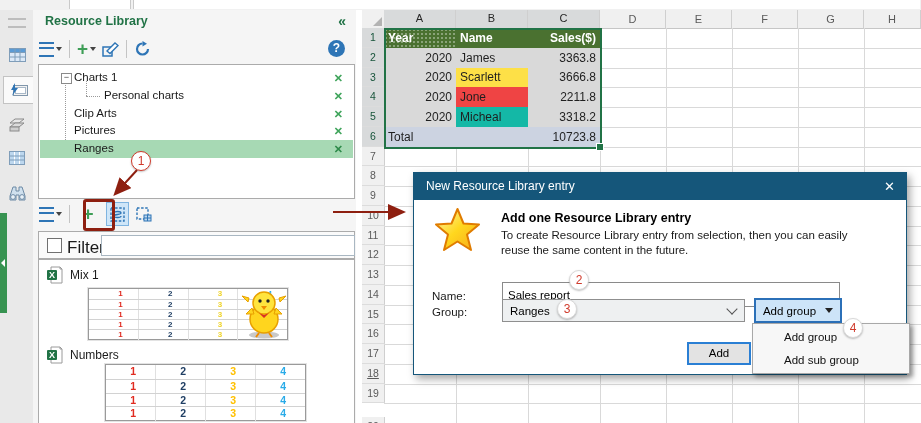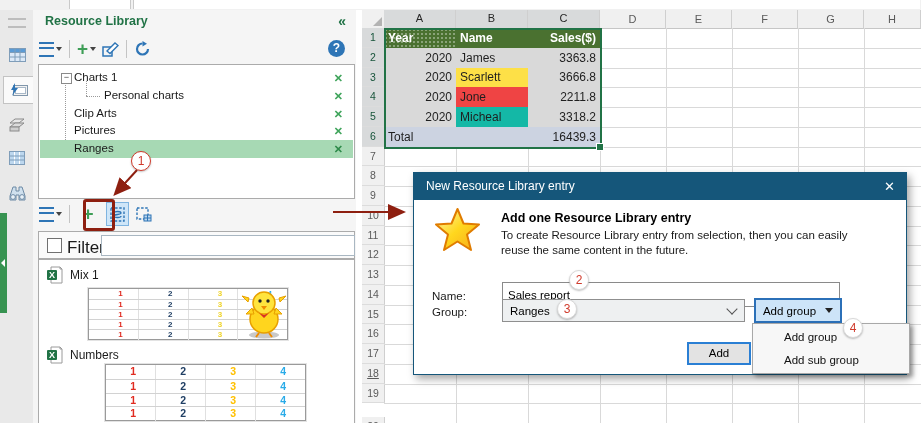--- a/index.html
+++ b/index.html
@@ -396,21 +396,21 @@
     <div class="cell" style="left: 100px; top: 57.5px; width: 72px; height: 19.75px; background: #fde047;">Scarlett</div>
     <div class="cell" style="left: 172px; top: 57.5px; width: 72px; height: 19.75px; background: rgb(217, 217, 217); justify-content: flex-end;">3666.8</div>
     <div class="cell" style="left: 28px; top: 77.25px; width: 72px; height: 19.75px; background: rgb(217, 217, 217); justify-content: flex-end;">2020</div>
     <div class="cell" style="left: 100px; top: 77.25px; width: 72px; height: 19.75px; background: #ef4444; text-align: right;">Jone</div>
     <div class="cell" style="left: 172px; top: 77.25px; width: 72px; height: 19.75px; background: rgb(217, 217, 217); justify-content: flex-end;">2211.8</div>
     <div class="cell" style="left: 28px; top: 97px; width: 72px; height: 19.75px; background: rgb(217, 217, 217); justify-content: flex-end;">2020</div>
     <div class="cell" style="left: 100px; top: 97px; width: 72px; height: 19.75px; background: #14b8a6;">Micheal</div>
     <div class="cell" style="left: 172px; top: 97px; width: 72px; height: 19.75px; background: rgb(217, 217, 217); justify-content: flex-end;">3318.2</div>
     <div class="cell" style="left: 28px; top: 116.75px; width: 72px; height: 19.75px; background: rgb(204, 211, 225);">Total</div>
     <div class="cell" style="left: 100px; top: 116.75px; width: 72px; height: 19.75px; background: rgb(204, 211, 225);"></div>
-    <div class="cell" style="left: 172px; top: 116.75px; width: 72px; height: 19.75px; background: rgb(204, 211, 225); justify-content: flex-end;">16439.3</div>
+    <div class="cell" style="left: 172px; top: 116.75px; width: 72px; height: 19.75px; background: rgb(204, 211, 225); justify-content: flex-end;">10723.8</div>
     <div class="selbox" style="left: 28px; top: 18px; width: 214px; height: 116.5px;"></div>
     <div class="handle" style="left: 240px; top: 132.5px;"></div>
   </div>
 
 <div class="abs dialog">
   <div class="dlg-title">New Resource Library entry</div>
   <div class="dlg-close">✕</div>
   <svg class="abs" style="left:20px;top:34px;" width="47" height="46" viewBox="0 0 47 46">
     <defs>
         <linearGradient id="stg" x1="0" y1="0" x2="1" y2="1">

